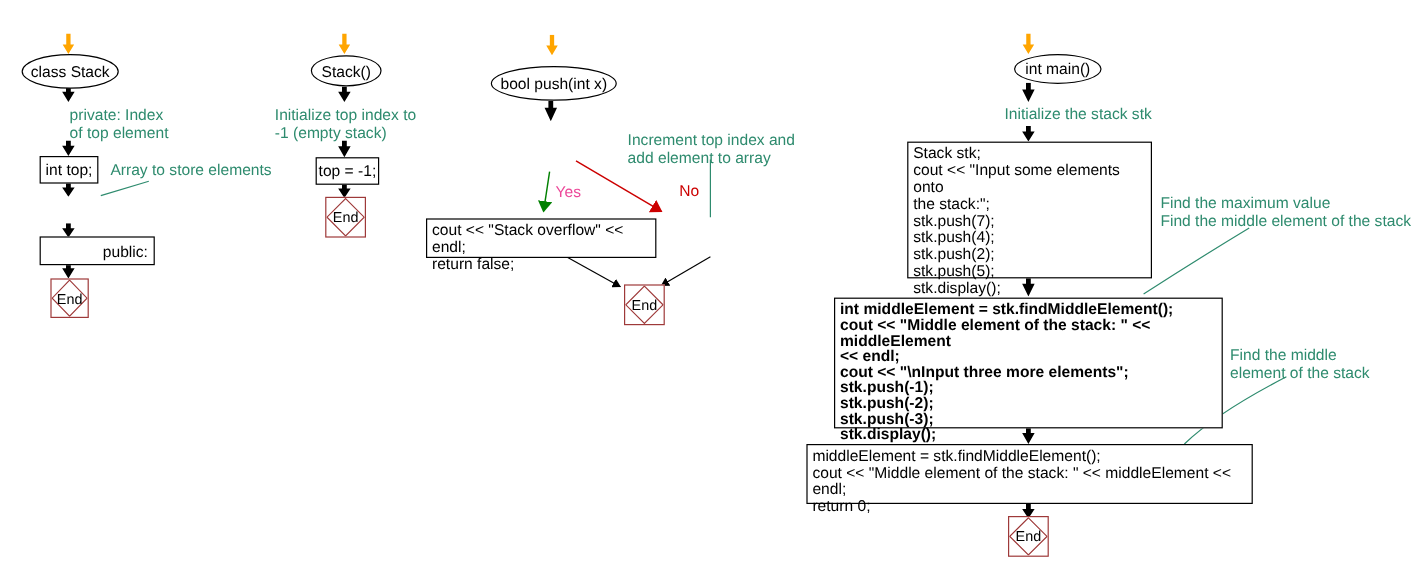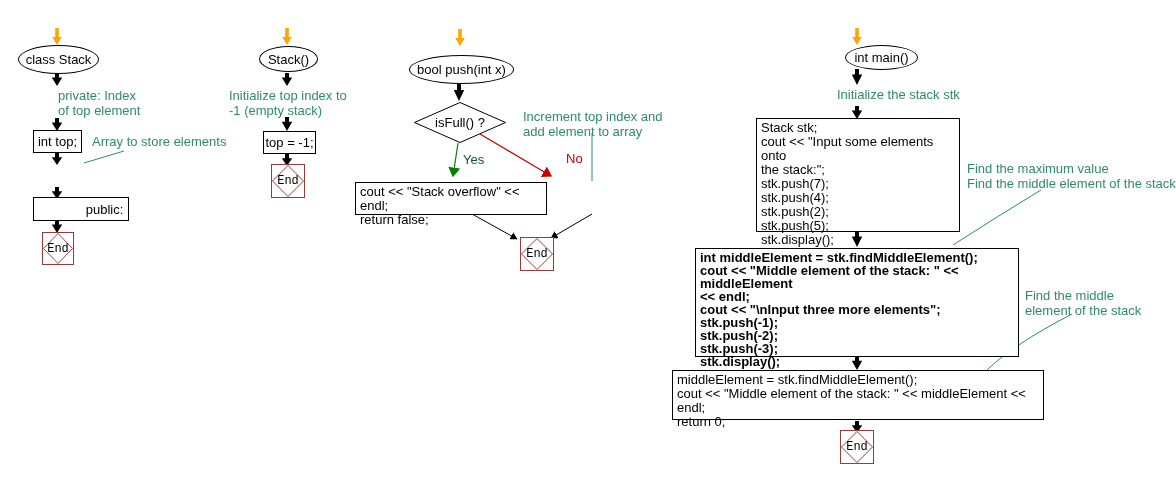--- a/index.html
+++ b/index.html
@@ -33,31 +33,31 @@
   .pbox.code.tight{line-height:13px;}
   .note{
     position:absolute;
     color:#2e8b6e;
     font-size:13px;
     line-height:15px;
     white-space:pre-line;
     z-index:2;
   }
   .edge-label{position:absolute;font-size:13px;z-index:3;white-space:nowrap;}
-  .lbl-yes{color:#14532d;}
+  .lbl-yes{color:#ec4899;}
   .lbl-no{color:#cc0000;}
   .endnode{
     position:absolute;width:32px;height:32px;
     border:1px solid #9e3939;background:#fff;z-index:2;
   }
   .endnode svg{position:absolute;left:0;top:0;width:100%;height:100%;}
   .endnode .endlabel{
     position:absolute;left:0;top:0;width:100%;height:100%;
     display:flex;align-items:center;justify-content:center;
-    font-size:12px;color:#000;font-family:Liberation Mono, monospace;
+    font-size:12px;color:#000;
   }
   .varrow{position:absolute;z-index:1;}
   .diamond-wrap{position:absolute;z-index:2;}
   .diamond-wrap svg{position:absolute;left:0;top:0;}
   .diamond-label{
     position:absolute;left:0;top:0;width:100%;height:100%;
     display:flex;align-items:center;justify-content:center;
     font-size:13px;
   }
   #overlay{position:absolute;left:0;top:0;width:1176px;height:478px;z-index:1;pointer-events:none;}
@@ -213,26 +213,20 @@
   </div>
   <div class="endnode" style="left:271px;top:164px;">
     <svg viewBox="0 0 32 32" preserveAspectRatio="none">
         <polygon points="16,0.5 31.5,16 16,31.5 0.5,16" fill="none" stroke="#9e3939" stroke-width="1"></polygon>
       </svg>
     <div class="endlabel">End</div>
   </div>
 
   <div class="ellipse" style="left:409px;top:55px;width:103px;height:27px;">
     <span>bool push(int x)</span>
-  </div>
-  <div class="diamond-wrap" style="left:414px;top:102px;width:92px;height:41px;">
-    <svg width="92" height="41" viewBox="0 0 92 41">
-        <polygon points="46,0.5 91.5,20.5 46,40.5 0.5,20.5" fill="#fff" stroke="#000" stroke-width="1"></polygon>
-      </svg>
-    <div class="diamond-label">isFull() ?</div>
   </div>
   <div class="edge-label lbl-yes" style="left:463px;top:152px;">Yes</div>
   <div class="edge-label lbl-no" style="left:566px;top:151px;">No</div>
   <div class="note" style="left:523px;top:109px;">Increment top index and
 add element to array</div>
   <div class="pbox code" style="left:355px;top:182px;width:182px;height:27px;">cout &lt;&lt; "Stack overflow" &lt;&lt; endl;
 return false;</div>
   <div class="endnode" style="left:520px;top:237px;">
     <svg viewBox="0 0 32 32" preserveAspectRatio="none">
         <polygon points="16,0.5 31.5,16 16,31.5 0.5,16" fill="none" stroke="#9e3939" stroke-width="1"></polygon>

